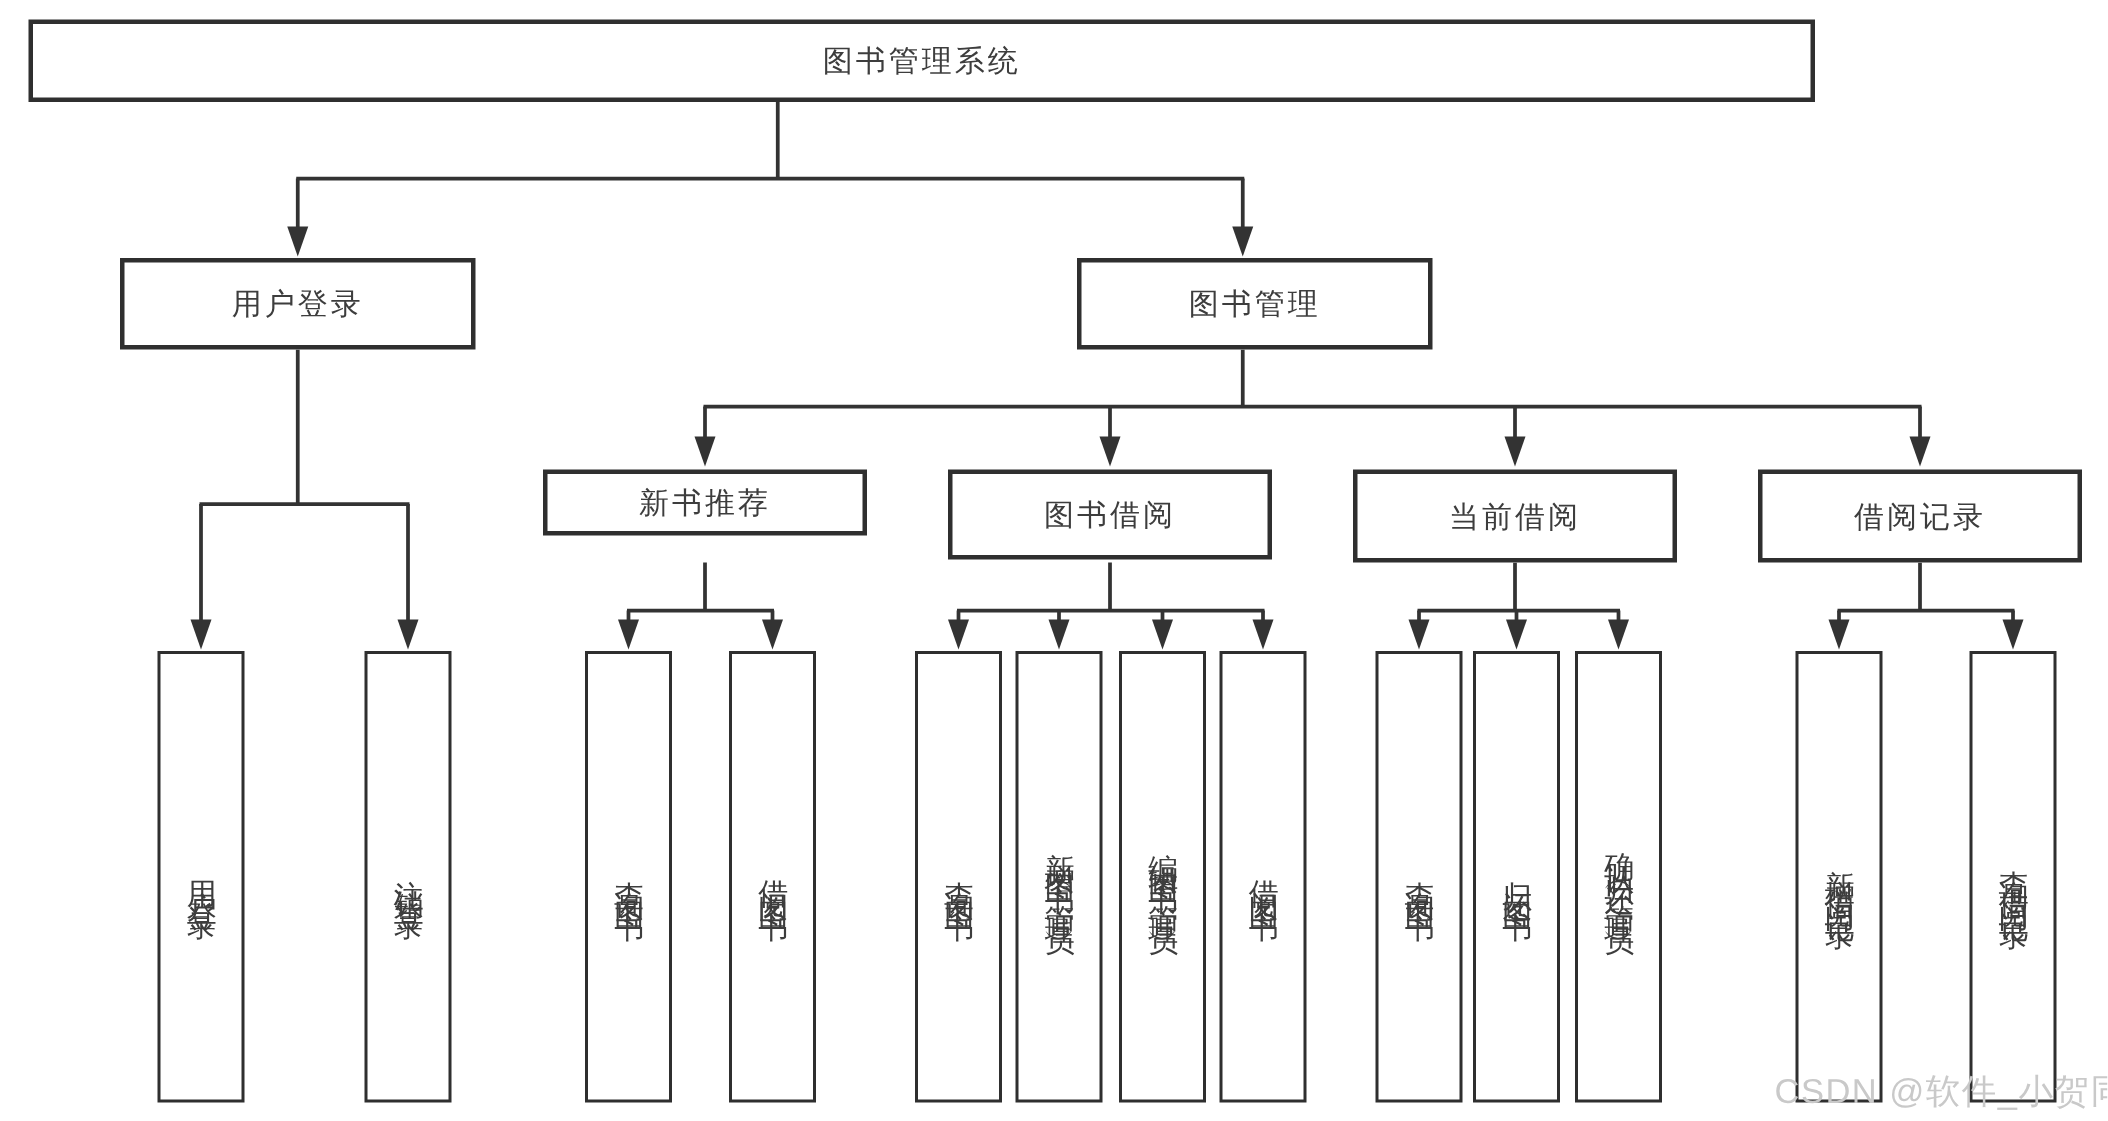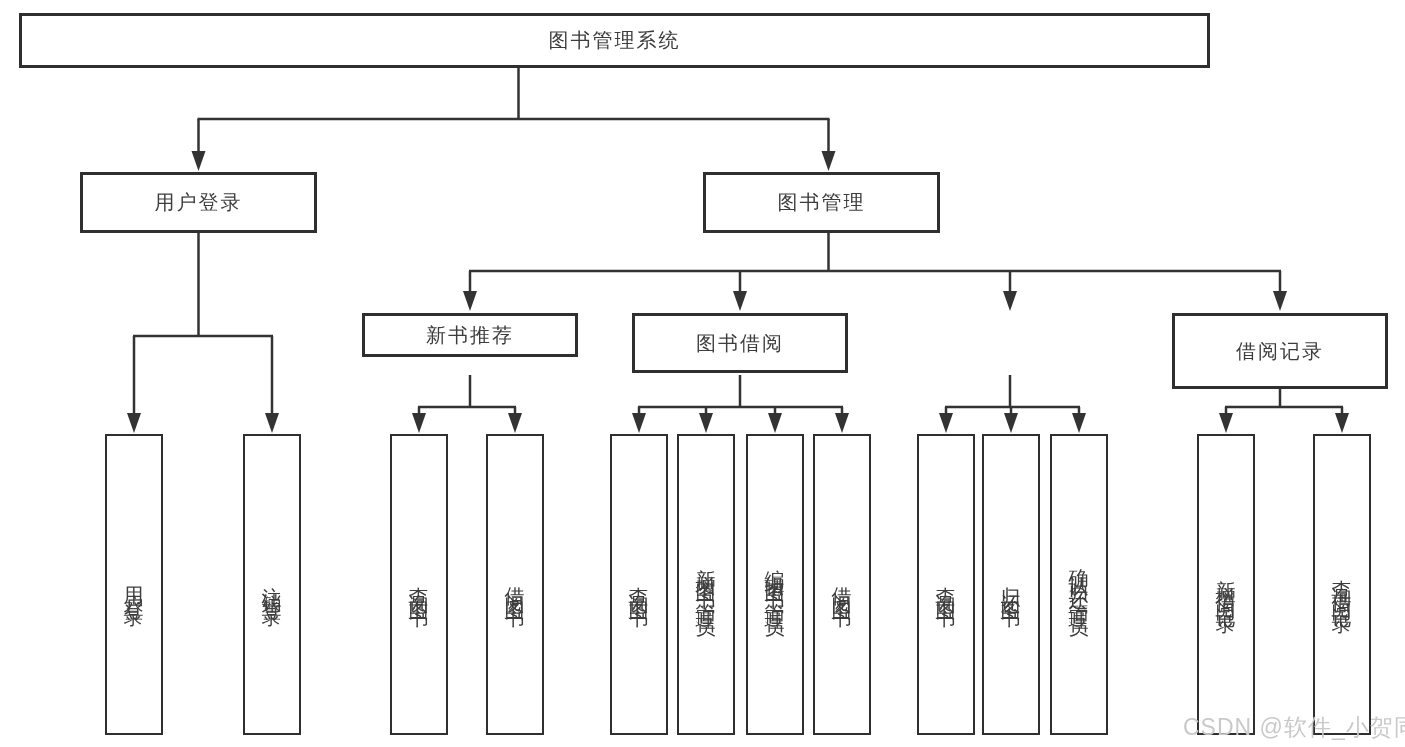--- a/index.html
+++ b/index.html
@@ -106,25 +106,26 @@
     <path class="c" d="M1225 407 H1343"></path>
     <line class="c" x1="1226" y1="407" x2="1226" y2="415"></line>
     <polygon class="ah" points="1219,413 1233,413 1226,433"></polygon>
     <line class="c" x1="1342" y1="407" x2="1342" y2="415"></line>
     <polygon class="ah" points="1335,413 1349,413 1342,433"></polygon>
   </svg>
 
   <div class="node" style="left:19px;top:13px;width:1191px;height:55px;">图书管理系统</div>
 
   <div class="node" style="left:80px;top:172px;width:237px;height:61px;">用户登录</div>
-  <div class="node" style="left:703px;top:172px;width:237px;height:61px;">图书管理</div>
+  <div class="node" style="left:718px;top:172px;width:237px;height:61px;">图书管理</div>
 
   <div class="node" style="left:362px;top:313px;width:216px;height:44px;">新书推荐</div>
   <div class="node" style="left:632px;top:313px;width:216px;height:60px;">图书借阅</div>
-  <div class="node" style="left:1172px;top:313px;width:216px;height:76px;">借阅记录</div>
+  <div class="node" style="left:902px;top:313px;width:216px;height:62px;">当前借阅</div>
+  <div class="node" style="left:1172px;top:313px;width:216px;height:62px;">借阅记录</div>
 
   <div class="node leaf" style="left:105px;top:434px;width:58px;height:301px;">用户登录</div>
   <div class="node leaf" style="left:243px;top:434px;width:58px;height:301px;">注销登录</div>
 
   <div class="node leaf" style="left:390px;top:434px;width:58px;height:301px;">查询图书</div>
   <div class="node leaf" style="left:486px;top:434px;width:58px;height:301px;">借阅图书</div>
 
   <div class="node leaf" style="left:610px;top:434px;width:58px;height:301px;">查询图书</div>
   <div class="node leaf" style="left:677px;top:434px;width:58px;height:301px;">新增图书（管理员）</div>
   <div class="node leaf" style="left:746px;top:434px;width:58px;height:301px;">编辑图书（管理员）</div>

